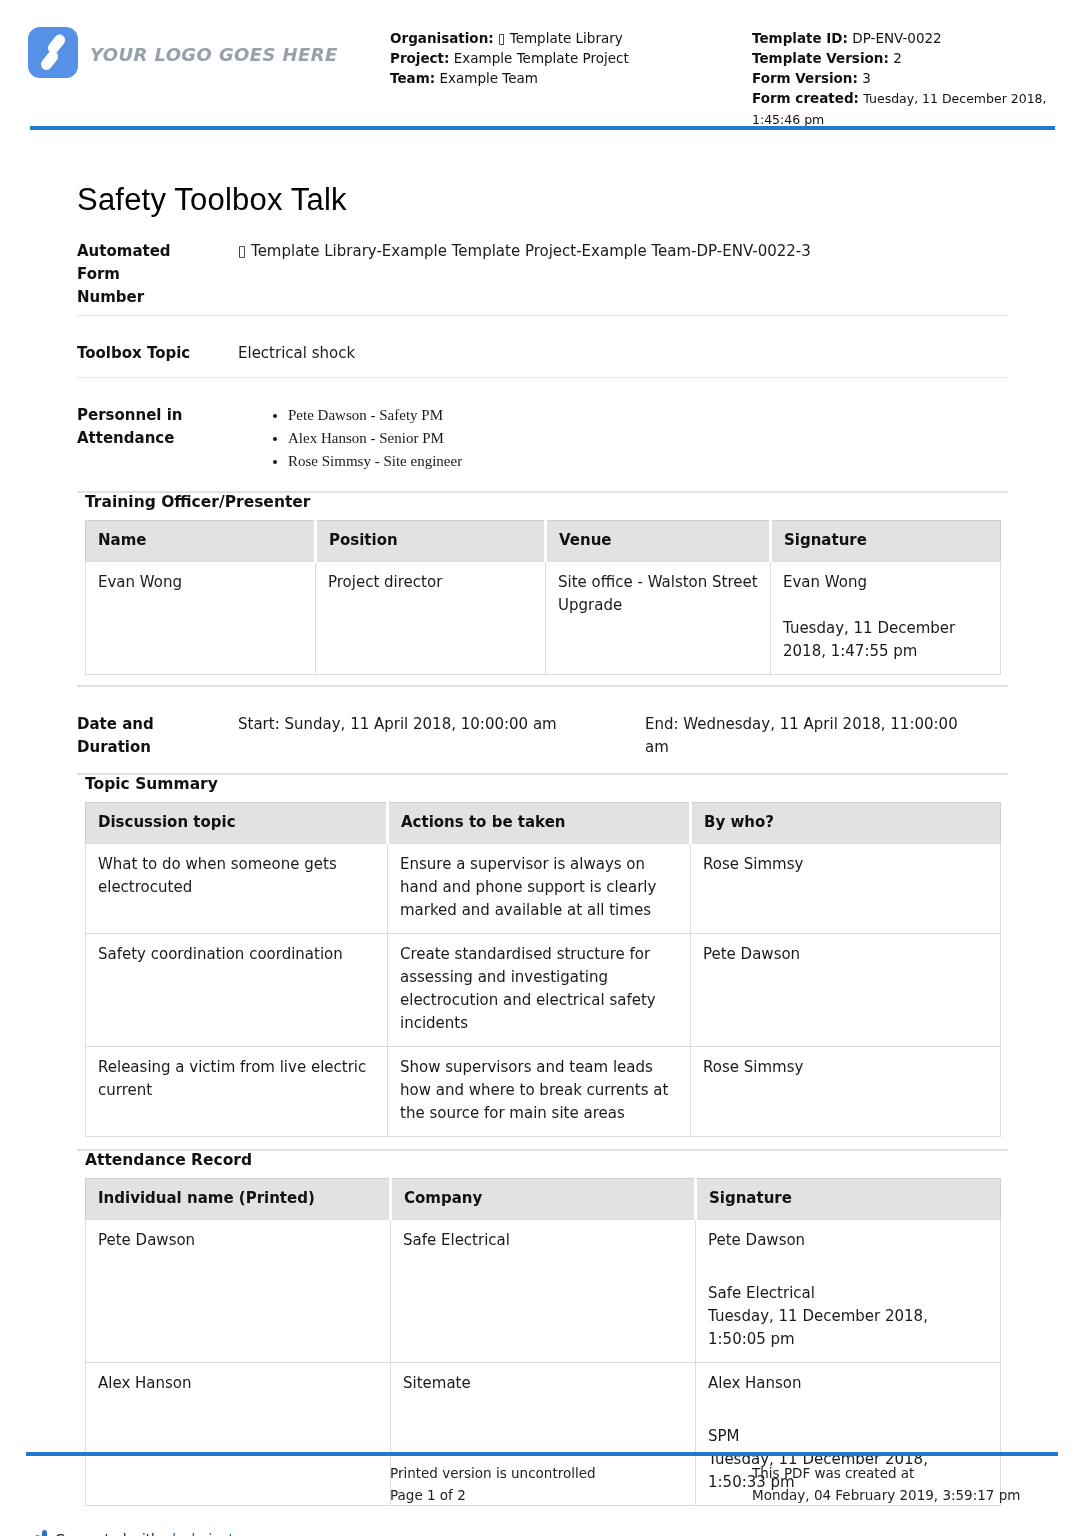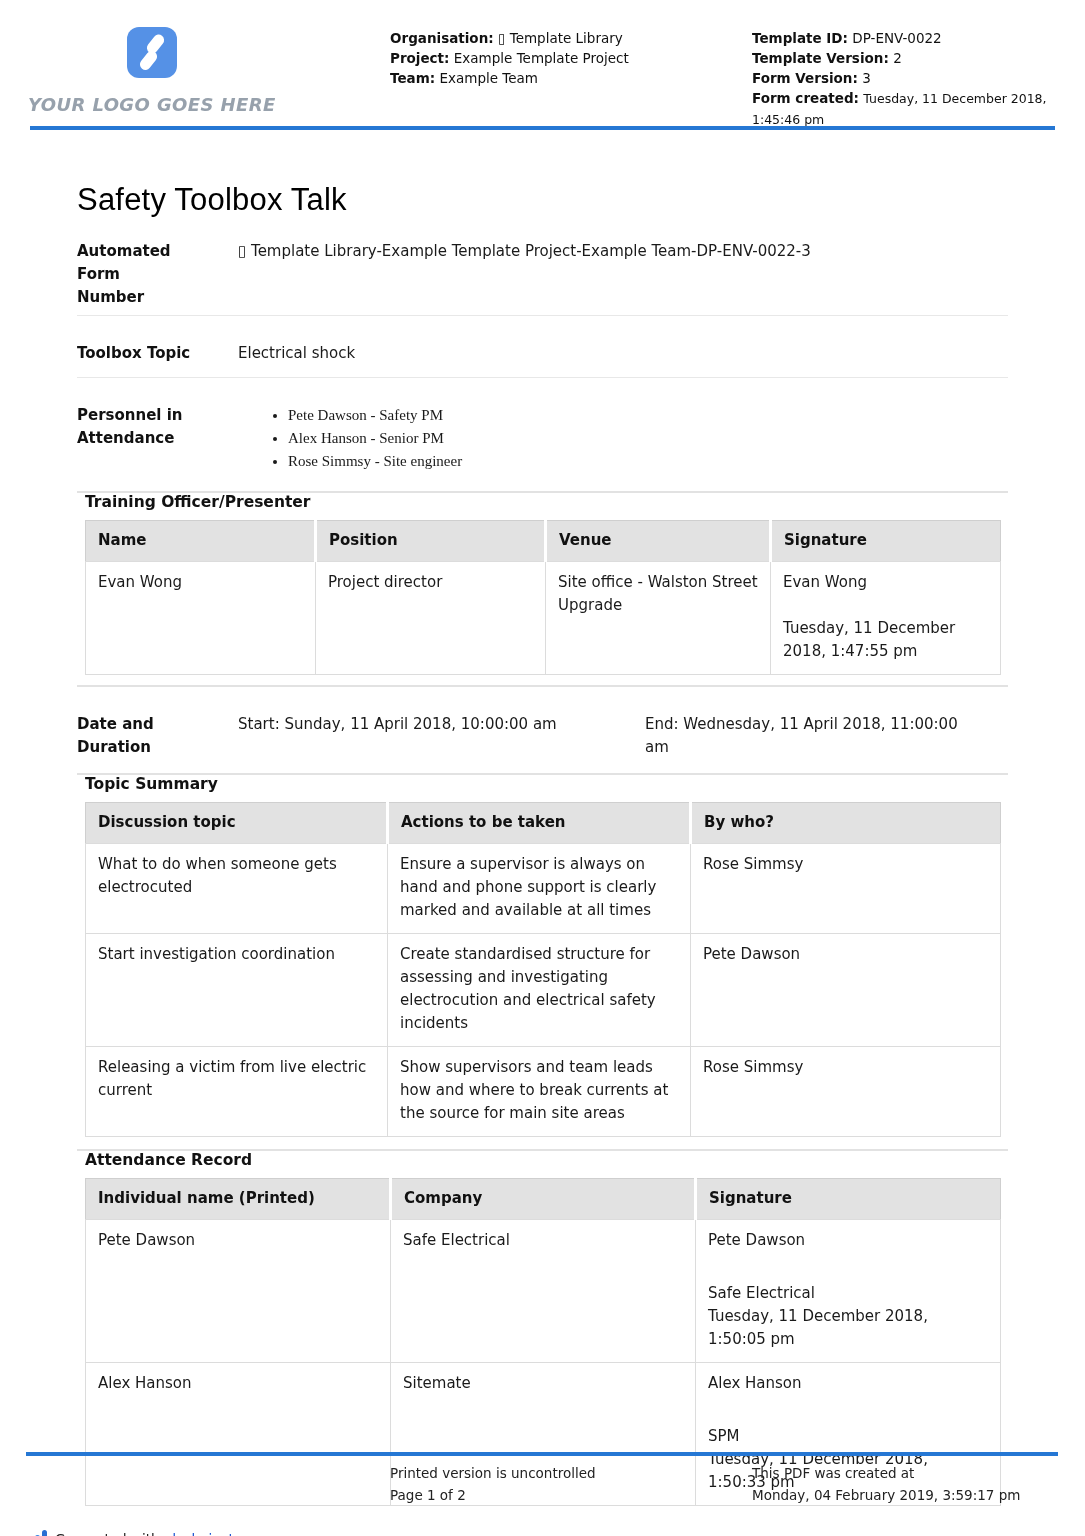--- a/index.html
+++ b/index.html
@@ -9,21 +9,21 @@
     width: 1085px;
     height: 1536px;
     background: #ffffff;
     font-family: "DejaVu Sans", "Liberation Sans", sans-serif;
     color: #1a1a1a;
     overflow: hidden;
   }
 
   
   .hdr { position: absolute; top: 0; left: 0; right: 0; height: 130px; }
-  .logo { position: absolute; left: 28px; top: 27px; display: flex; align-items: center; gap: 12px; flex-direction: column; }
+  .logo { position: absolute; left: 28px; top: 27px; display: flex; align-items: center; gap: 12px; }
   .logo-text {
     color: #97a1ac; font-size: 18px; font-weight: bold; font-style: italic;
     letter-spacing: 0.4px; white-space: nowrap;
   }
   .hdr-col { position: absolute; top: 28px; font-size: 13.5px; line-height: 20px; color: #111; }
   .hdr-col-org { left: 390px; width: 300px; }
   .hdr-col-tpl { left: 752px; width: 306px; }
   .hdr-col b { font-weight: bold; }
   .small-val { font-size: 12.5px; }
   .blue-rule { position: absolute; top: 126px; left: 30px; right: 30px; height: 4px; background: #2577d4; }
@@ -214,21 +214,21 @@
           <th>By who?</th>
         </tr>
       </thead>
       <tbody>
         <tr>
           <td>What to do when someone gets electrocuted</td>
           <td>Ensure a supervisor is always on hand and phone support is clearly marked and available at all times</td>
           <td>Rose Simmsy</td>
         </tr>
         <tr>
-          <td>Start investigation coordination</td>
+          <td>Safety coordination coordination</td>
           <td>Create standardised structure for assessing and investigating electrocution and electrical safety incidents</td>
           <td>Pete Dawson</td>
         </tr>
         <tr>
           <td>Releasing a victim from live electric current</td>
           <td>Show supervisors and team leads how and where to break currents at the source for main site areas</td>
           <td>Rose Simmsy</td>
         </tr>
       </tbody>
     </table>

